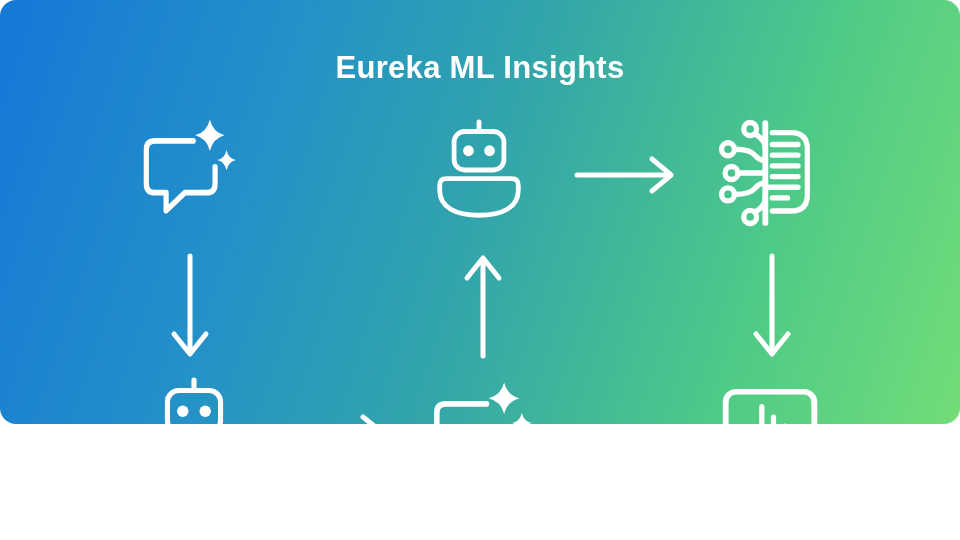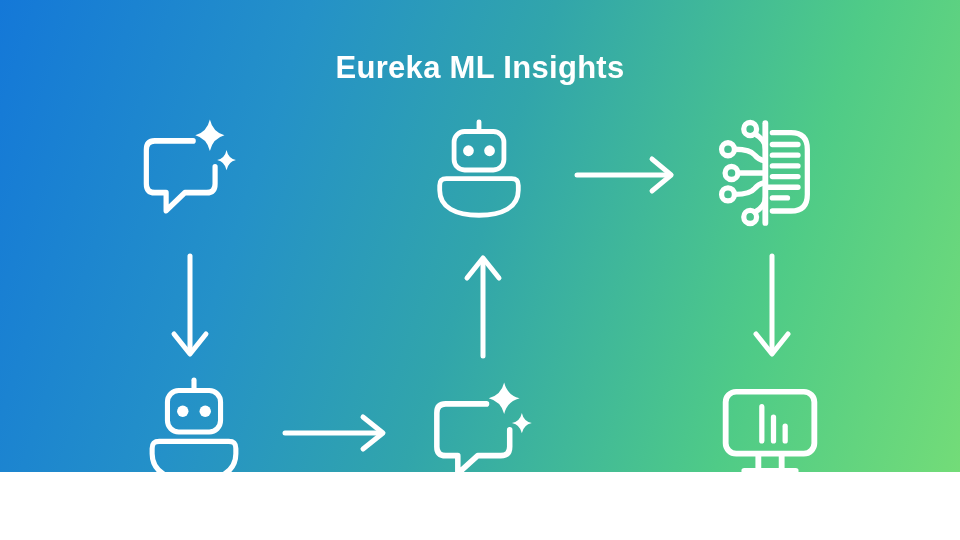--- a/index.html
+++ b/index.html
@@ -1,21 +1,22 @@
 <!DOCTYPE html>
 <html><head>
 <meta charset="utf-8">
 <style>
   html,body{margin:0;padding:0;}
   .stage{
     position:relative;
-    width:960px;height:472px;
+    width:960px;height:424px;
     overflow:hidden;
     background:linear-gradient(108deg,#1478d8 0%,#2491c8 28%,#31a5ab 50%,#4fcb87 78%,#73dc78 100%);
     font-family:"Liberation Sans",sans-serif;
+    border-radius:16px;
   }
   .title{
     position:absolute;left:0;top:50px;width:100%;
     text-align:center;color:#ffffff;
     font-size:31px;font-weight:700;letter-spacing:.3px;
   }
   .node,.arrow{position:absolute;}
   svg{display:block;width:100%;height:100%;}
   .stroke{fill:none;stroke:#ffffff;stroke-width:5;stroke-linecap:round;stroke-linejoin:round;}
   .stroke-thin{fill:none;stroke:#ffffff;stroke-width:4.5;stroke-linecap:round;stroke-linejoin:round;}

